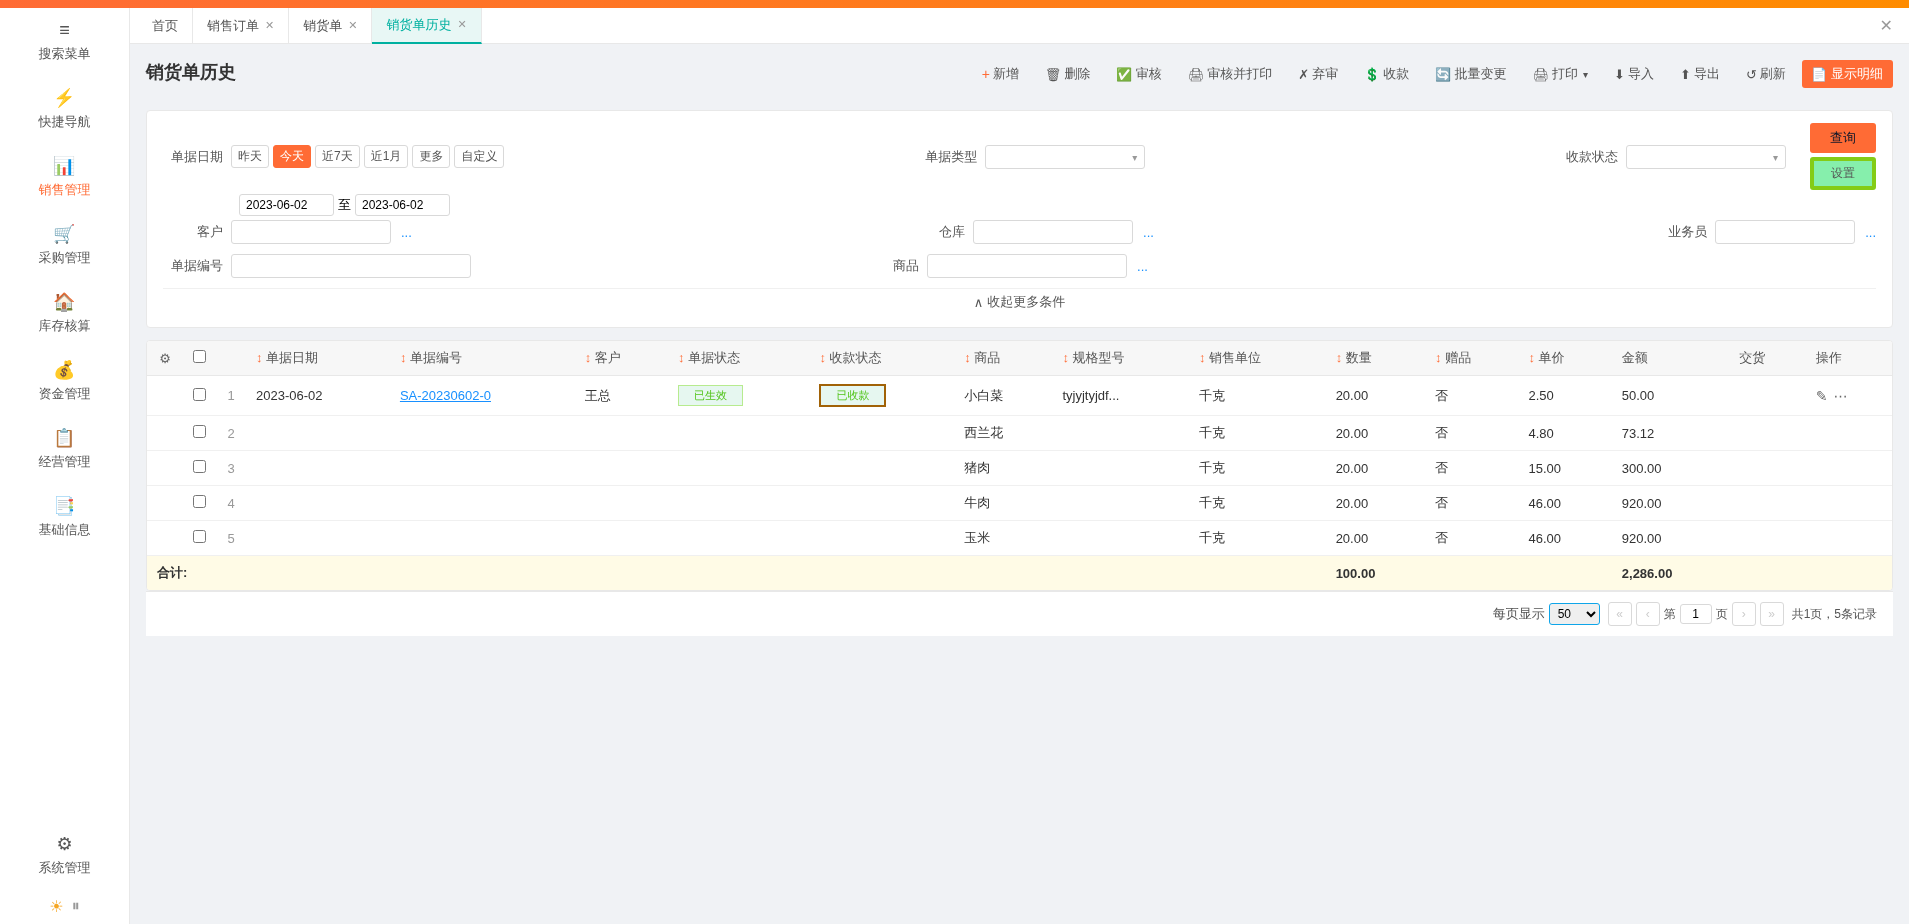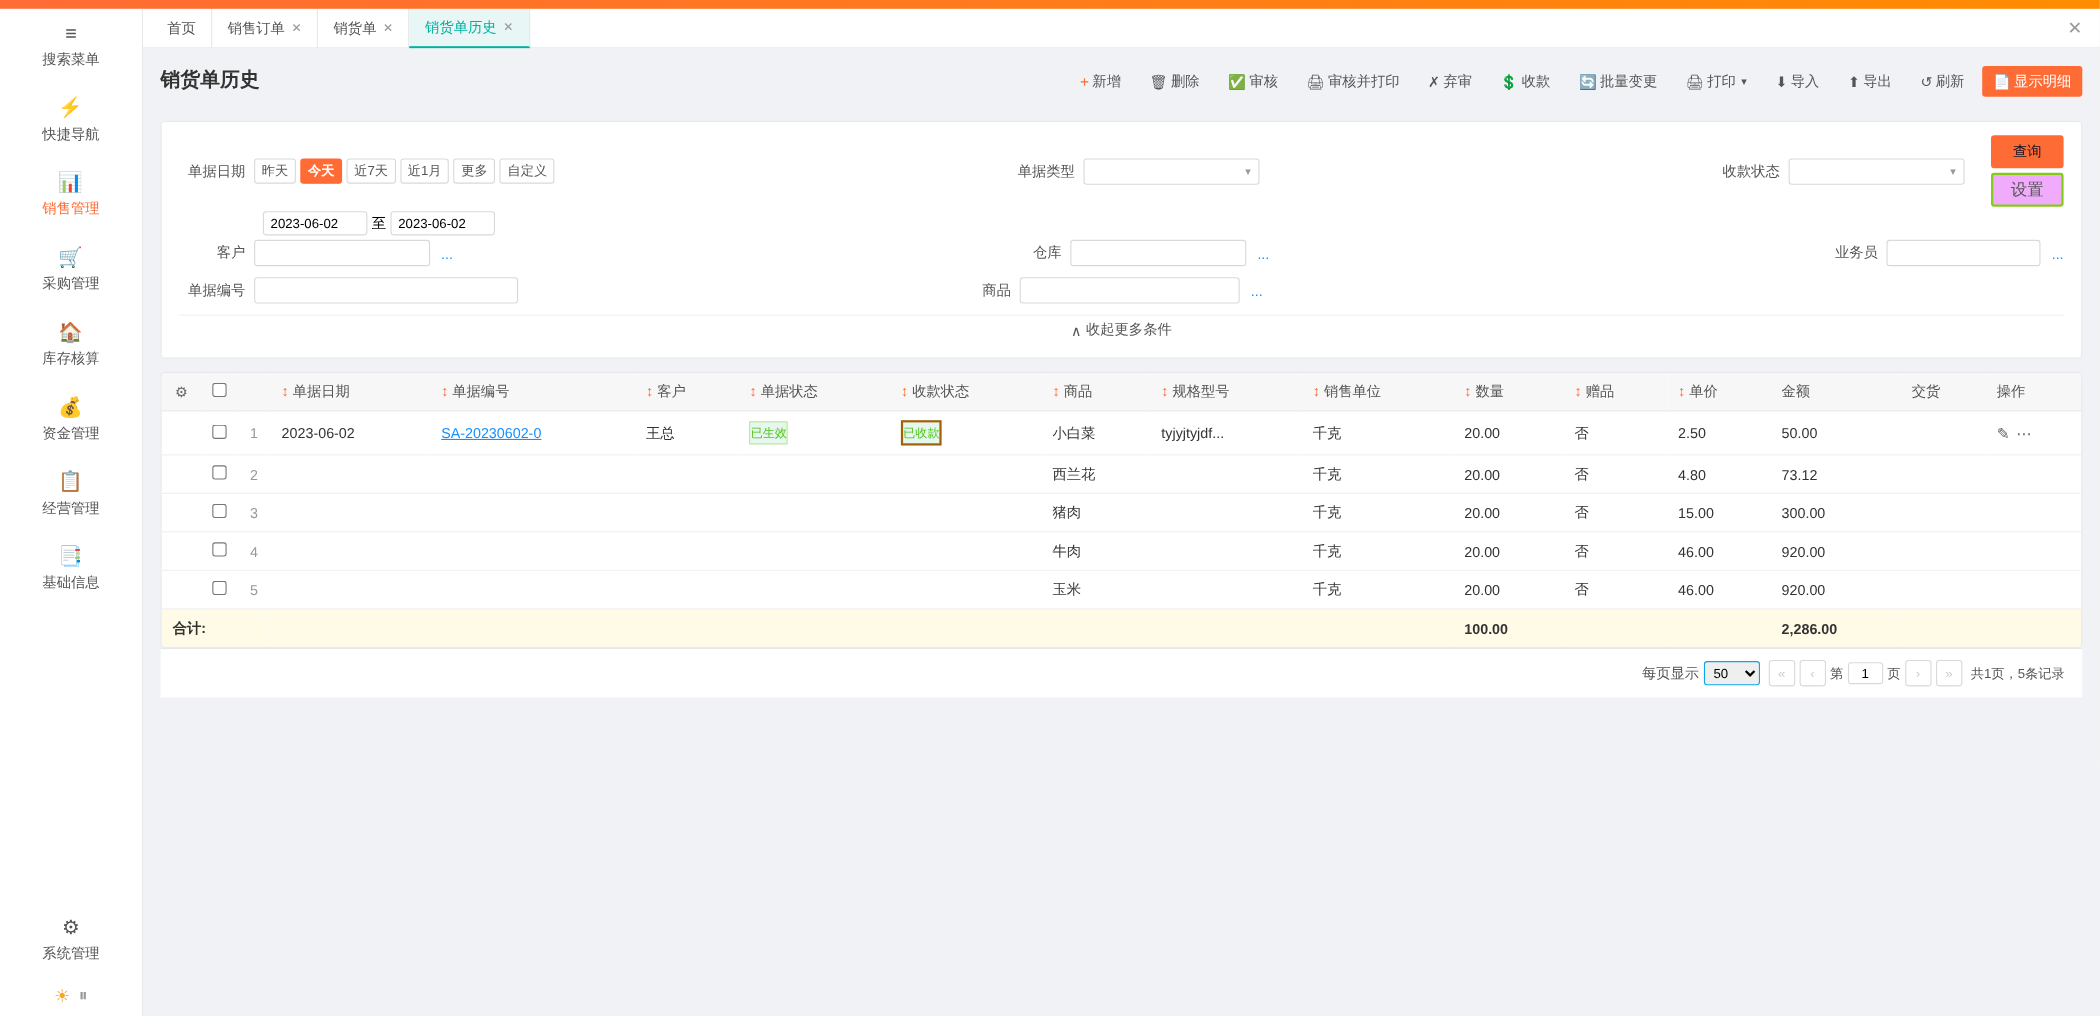--- a/index.html
+++ b/index.html
@@ -46,38 +46,38 @@
     .filter-row:last-child { margin-bottom: 0; }
     .filter-item { display: flex; align-items: center; gap: 8px; }
     .filter-label { color: #555; white-space: nowrap; min-width: 60px; text-align: right; font-size: 13px; }
     .filter-input { border: 1px solid #d9d9d9; border-radius: 3px; padding: 4px 8px; width: 180px; font-size: 12px; color: #333; }
     .filter-select { border: 1px solid #d9d9d9; border-radius: 3px; padding: 4px 8px; width: 160px; font-size: 12px; color: #333; background: #fff; appearance: none; }
     .filter-select-wrap { position: relative; display: inline-block; }
     .filter-select-wrap::after { content: '▾'; position: absolute; right: 8px; top: 50%; transform: translateY(-50%); font-size: 10px; color: #999; pointer-events: none; }
     .date-range { display: flex; align-items: center; gap: 4px; }
     .date-quick { display: flex; gap: 4px; }
     .date-btn { padding: 2px 6px; border: 1px solid #d9d9d9; border-radius: 3px; cursor: pointer; font-size: 12px; color: #555; background: #fff; }
-    .date-btn.active { background: #ff6b35; color: #fff; border-color: #ff6b35; font-weight: bold; }
+    .date-btn.active { background: #ff6b35; color: #fff; border-color: #ff6b35; }
     .date-input { border: 1px solid #d9d9d9; border-radius: 3px; padding: 3px 6px; font-size: 12px; width: 95px; }
     .ellipsis-btn { color: #1890ff; cursor: pointer; font-size: 13px; margin-left: 2px; }
     
     .filter-collapse-btn { display: flex; align-items: center; justify-content: center; width: 100%; padding: 4px; cursor: pointer; color: #555; font-size: 12px; gap: 4px; border-top: 1px solid #f0f0f0; margin-top: 6px; }
     .query-btn { background: #ff6b35; color: #0f172a; border: none; border-radius: 3px; padding: 6px 20px; cursor: pointer; font-size: 13px; }
-    .settings-btn { background: #f0abfc; color: #555; border: 2px solid #84cc16; border-radius: 3px; padding: 4px 16px; cursor: pointer; font-size: 15px; }
+    .settings-btn { background: #86efac; color: #555; border: 4px solid #84cc16; border-radius: 3px; padding: 4px 16px; cursor: pointer; font-size: 12px; }
     
     
     .table-container { background: #fff; border: 1px solid #e8e8e8; border-radius: 4px; overflow: auto; }
     table { width: 100%; border-collapse: collapse; font-size: 12px; }
     thead tr { background: #f7f7f7; }
     thead th { padding: 8px 10px; text-align: left; color: #555; font-weight: normal; border-bottom: 1px solid #e8e8e8; white-space: nowrap; }
     tbody tr { border-bottom: 1px solid #f0f0f0; }
     tbody td { padding: 8px 10px; color: #333; white-space: nowrap; }
     .checkbox-col { width: 30px; text-align: center; }
     .num-col { width: 30px; text-align: center; color: #999; }
-    .badge { display: inline-block; padding: 2px 0; border-radius: 0; font-size: 11px; }
+    .badge { display: inline-block; padding: 2px 15px; border-radius: 0; font-size: 11px; }
     .badge-active { background: #e6f7f0; color: #52c41a; border: 1px solid #b7eb8f; }
     .badge-paid { background: #e6f7f0; color: #52c41a; border: 2px solid #a16207; }
     .link-text { color: #1890ff; cursor: pointer; text-decoration: underline; }
     
     
     .summary-row { background: #fffbe6; border-top: 1px solid #e8e8e8; }
     .summary-row td { padding: 8px 10px; font-weight: bold; color: #333; margin-top: 12px; }
     
     
     .pagination-bar { display: flex; align-items: center; justify-content: flex-end; padding: 10px 16px; background: #fff; border-top: 1px solid #e8e8e8; gap: 8px; }

